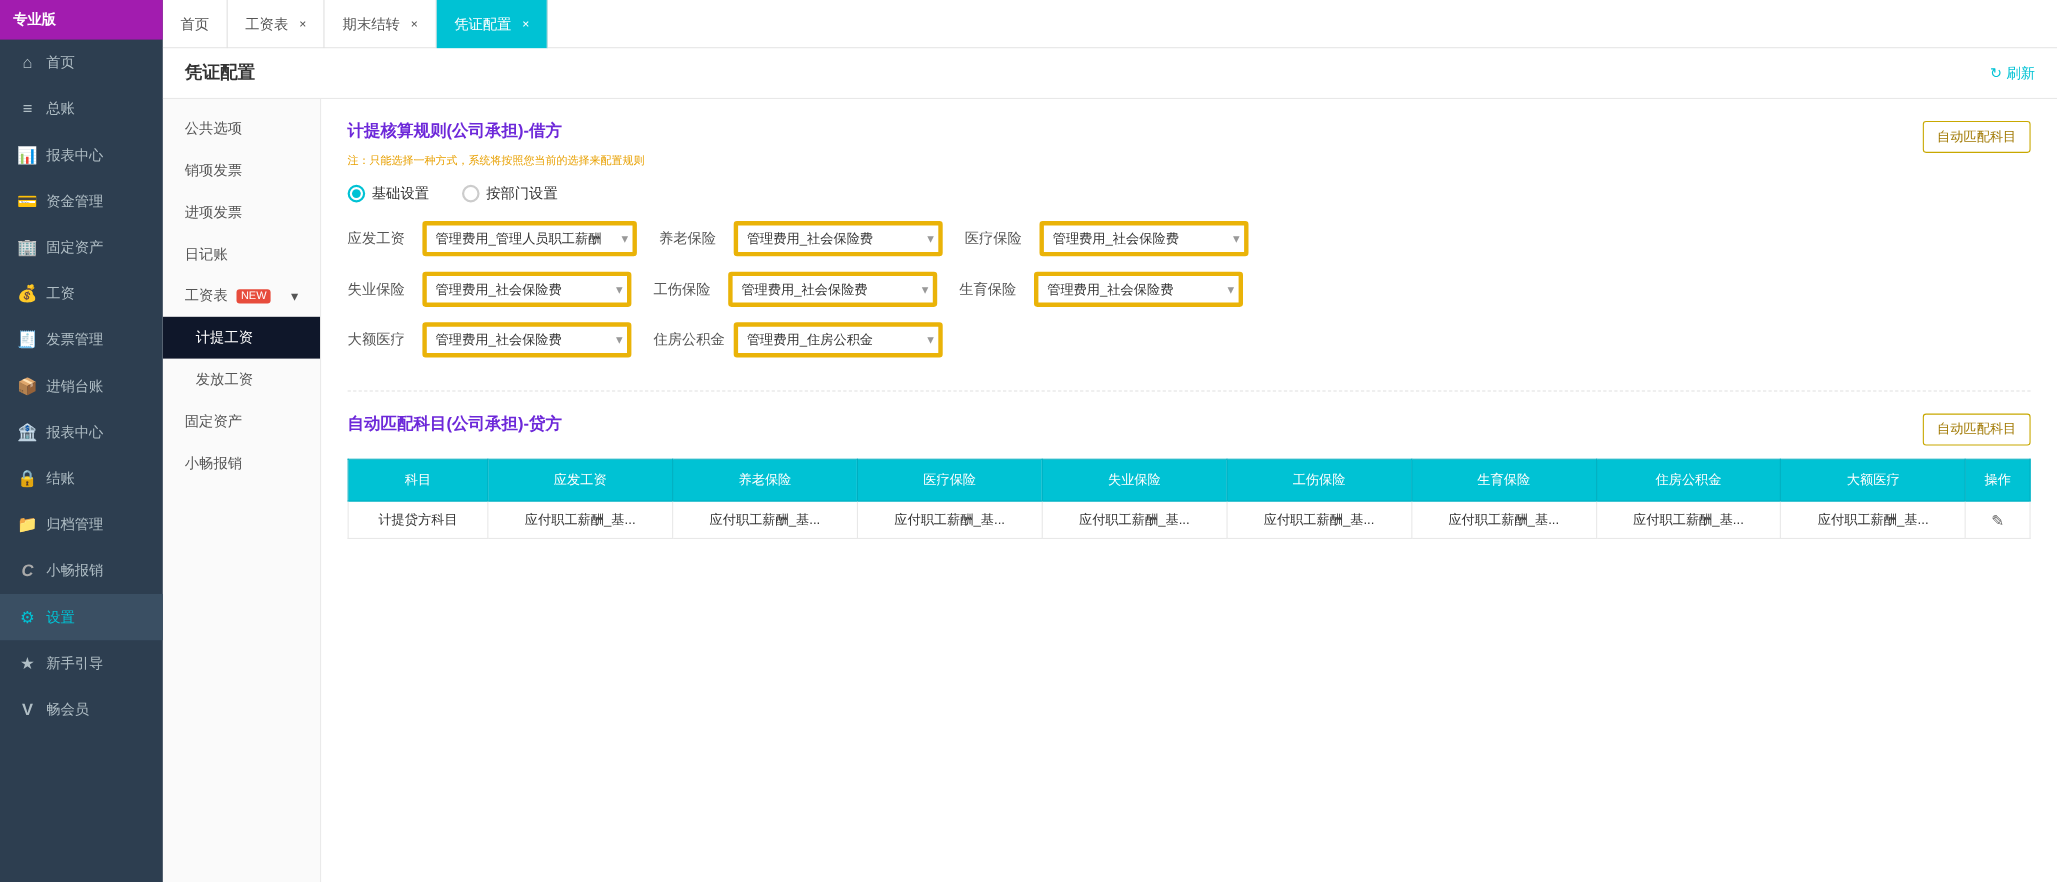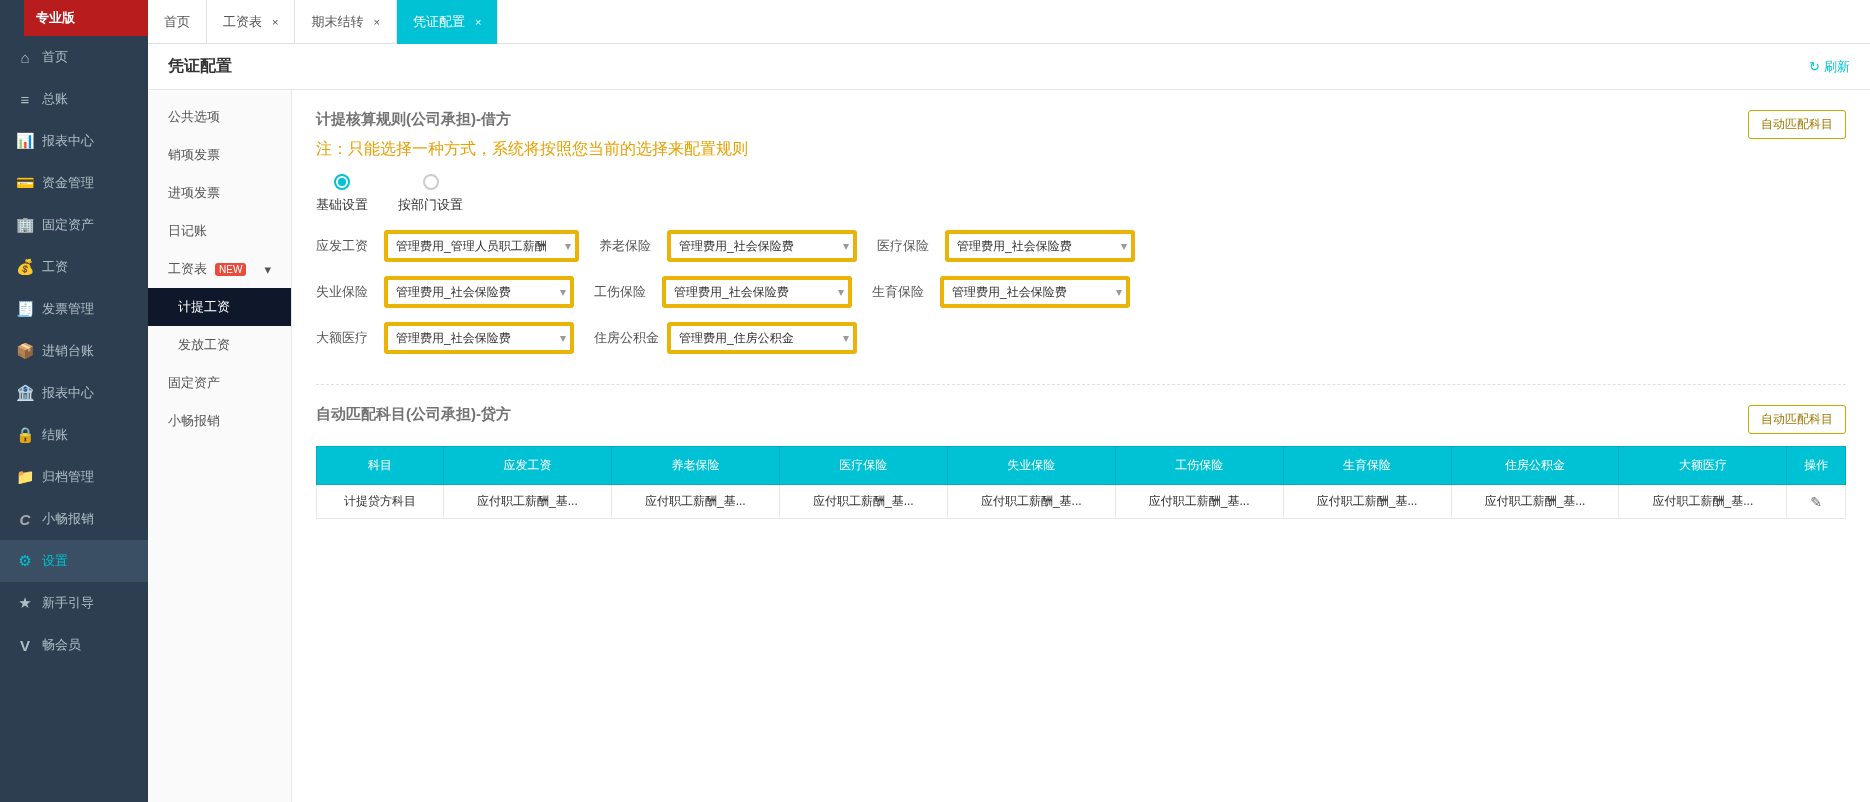--- a/index.html
+++ b/index.html
@@ -8,29 +8,28 @@
     
     .sidebar {
       width: 148px;
       background: #2d3e50;
       height: 100%;
       display: flex;
       flex-direction: column;
       flex-shrink: 0;
     }
     .sidebar-brand {
-      background: #b91c1c;
+      background: #a21caf;
       height: 36px;
       display: flex;
       align-items: center;
       padding: 0 12px;
       font-size: 13px;
       color: #fff;
       font-weight: bold;
-      margin-left: 24px;
     }
     .sidebar-item {
       display: flex;
       align-items: center;
       gap: 8px;
       padding: 12px 16px;
       color: #b0bec5;
       cursor: pointer;
       font-size: 13px;
     }
@@ -142,26 +141,26 @@
       background: #fff;
     }
 
     
     .section {
       margin-bottom: 30px;
     }
     .section-title {
       font-size: 15px;
       font-weight: bold;
-      color: #737373;
+      color: #6d28d9;
       margin-bottom: 10px;
     }
     .section-note {
       color: #e8a000;
-      font-size: 16px;
+      font-size: 10px;
       margin-bottom: 14px;
     }
     .auto-match-btn {
       border: 1px solid #c8a800;
       color: #a07800;
       background: #fff;
       padding: 5px 12px;
       font-size: 12px;
       cursor: pointer;
       border-radius: 3px;
@@ -174,21 +173,20 @@
       gap: 30px;
       margin-bottom: 16px;
     }
     .radio-item {
       display: flex;
       align-items: center;
       gap: 6px;
       cursor: pointer;
       font-size: 13px;
       color: #333;
-      flex-direction: column;
     }
     .radio-circle {
       width: 16px;
       height: 16px;
       border-radius: 50%;
       border: 2px solid #ccc;
       display: flex;
       align-items: center;
       justify-content: center;
       flex-shrink: 0;

